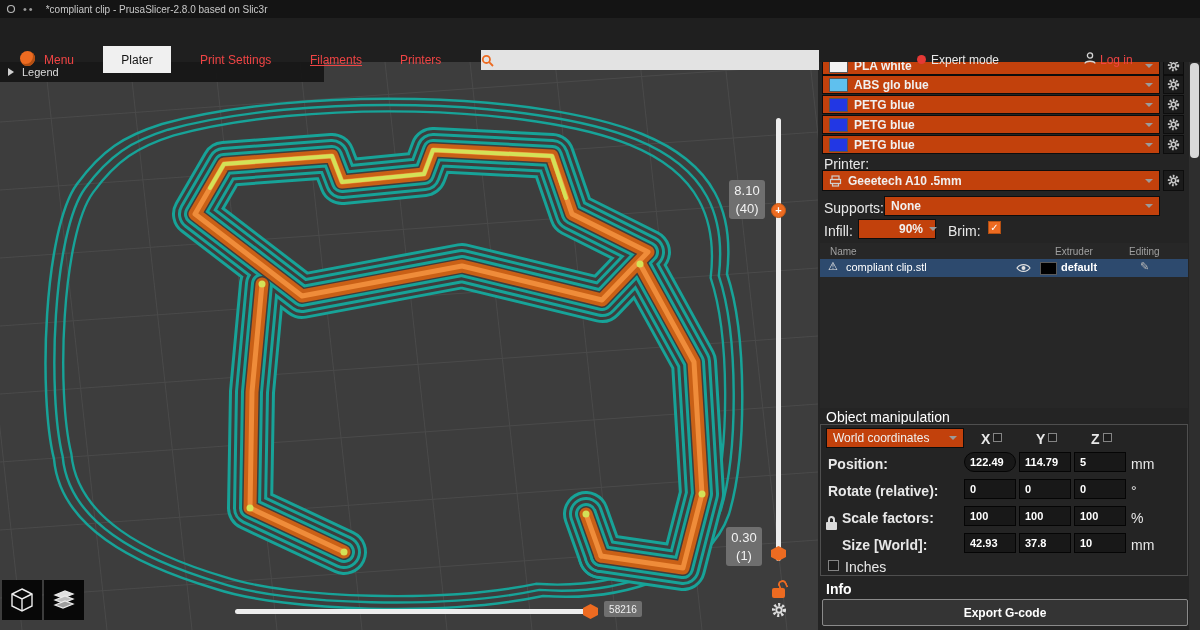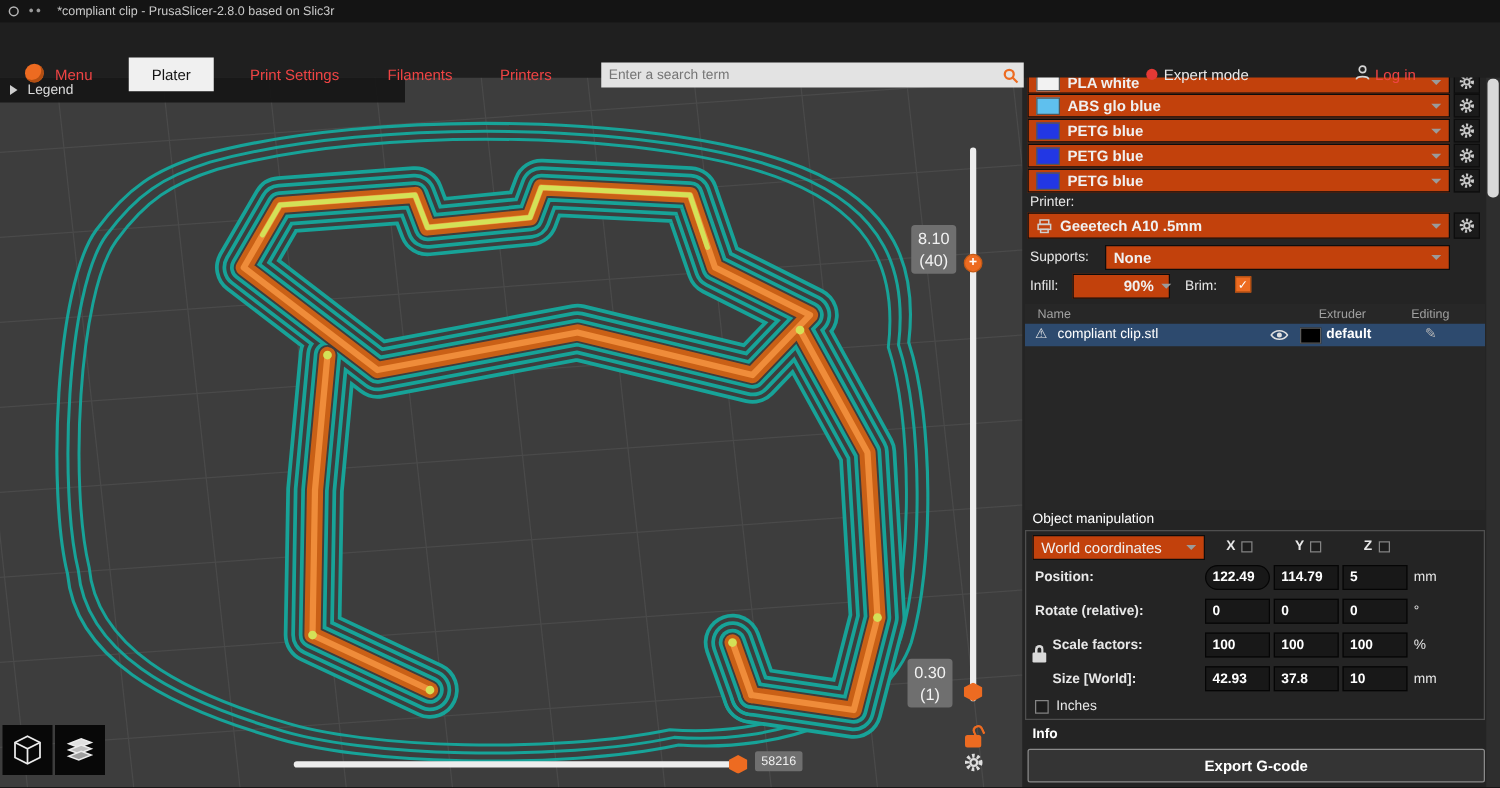--- a/index.html
+++ b/index.html
@@ -51,21 +51,21 @@
 
   
   .sidebar-bg{position:absolute;left:818px;top:62px;width:382px;height:568px;background:#242424;}
   .combo{position:absolute;background:#c2410c;border:1px solid #0d0d0d;display:flex;align-items:center;
          box-sizing:border-box;font-size:12px;color:#f0f0f0;font-weight:bold;padding:0 6px;gap:6px;}
   .chev{margin-left:auto;width:0;height:0;border-top:4px solid #9b9b9b;
         border-left:4px solid transparent;border-right:4px solid transparent;}
   .gearbtn{position:absolute;left:1163px;width:21px;background:#1b1b1b;border:1px solid #0d0d0d;
            display:flex;align-items:center;justify-content:center;box-sizing:border-box;}
   .swatch{width:17px;height:12px;border:1px solid #555;flex:none;}
-  .lbl{position:absolute;font-size:11px;color:#e8e8e8;}
+  .lbl{position:absolute;font-size:14px;color:#e8e8e8;}
   .hdr{position:absolute;font-size:10px;color:#a0a0a0;}
   .listarea{position:absolute;left:820px;top:243px;width:368px;height:165px;background:#272727;}
   .selrow{position:absolute;left:820px;top:259px;width:368px;height:18px;background:#2d4a6e;}
   .num{position:absolute;width:52px;height:20px;background:#181818;border:1px solid #050505;color:#fff;
        font-weight:bold;font-size:11px;display:flex;align-items:center;padding-left:5px;box-sizing:border-box;}
   .axisbox{position:absolute;width:9px;height:9px;border:1px solid #848484;background:#1c1c1c;box-sizing:border-box;}
   .cbx{position:absolute;width:13px;height:13px;box-sizing:border-box;display:flex;align-items:center;
        justify-content:center;font-size:10px;}
   .manipbox{position:absolute;left:820px;top:424px;width:368px;height:152px;border:1px solid #4f4f4f;
             box-sizing:border-box;pointer-events:none;}
@@ -92,25 +92,24 @@
     </span>
     <span class="tb-dots">••</span>
     <span style="margin-left:4px;">*compliant clip - PrusaSlicer-2.8.0 based on Slic3r</span>
   </div>
 
   <div class="menubar">
     <span class="logo"></span>
     <span class="mtext" style="left:44px;">Menu</span>
     <div class="tab-active">Plater</div>
     <span class="mtext" style="left:200px;">Print Settings</span>
-    <span class="mtext" style="left:310px;">Filaments</span>
+    <span class="mtext" style="left:310px;text-decoration:underline;">Filaments</span>
     <span class="mtext" style="left:400px;">Printers</span>
 
     <div class="search">
-      <input type="text" placeholder="Enter a search term" style="">
       <span style="display:inline-flex;">
         <svg width="13" height="13" viewBox="0 0 13 13" fill="none" stroke="#ed6b21" stroke-width="1.8">
           <circle cx="5.4" cy="5.4" r="3.6"></circle>
             <path d="M8.2 8.2 L12 12"></path>
           </svg>
       </span>
     </div>
 
     <span class="reddot"></span>
     <span class="mtext" style="left:931px;color:#e8e8e8;">Expert mode</span>

